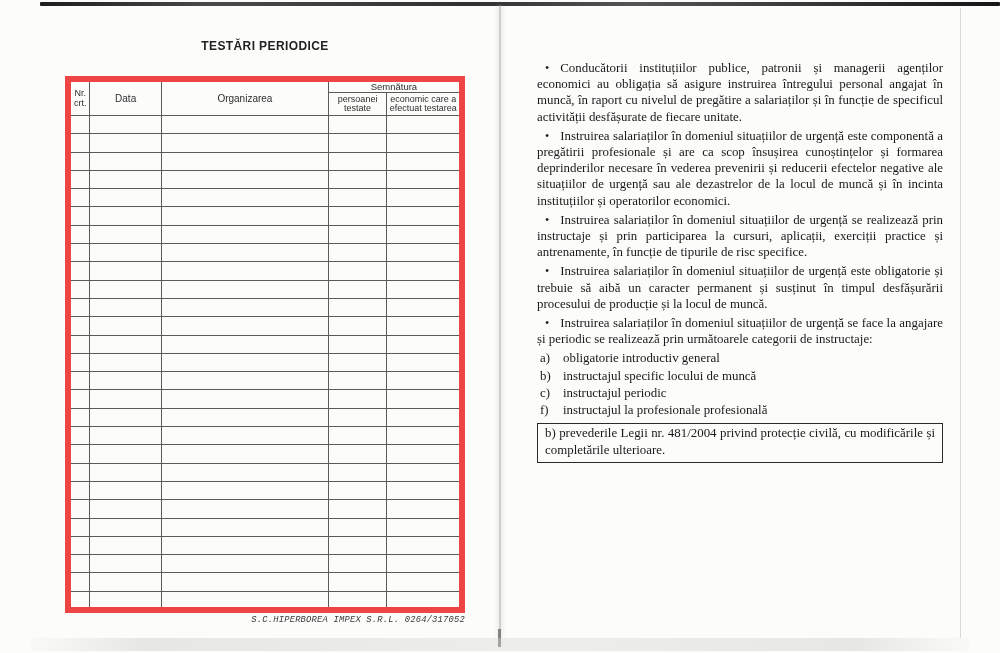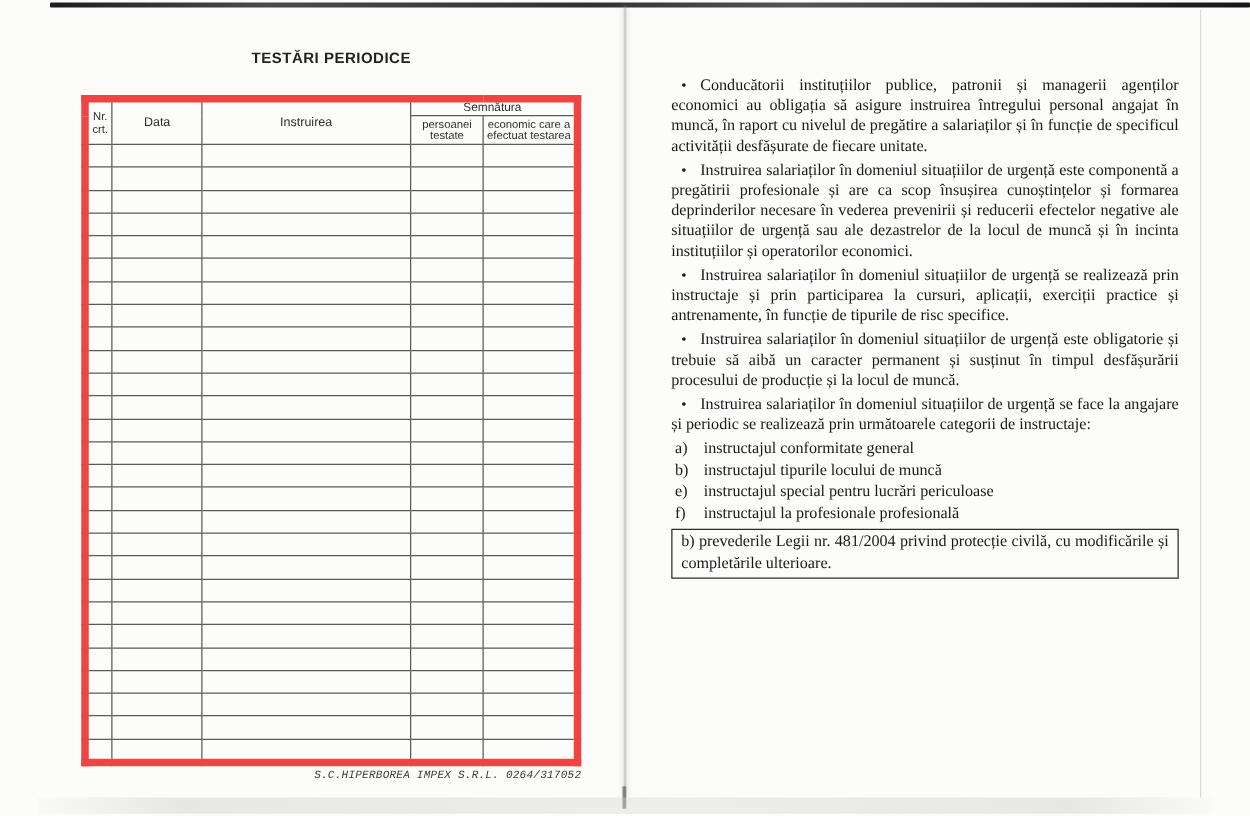--- a/index.html
+++ b/index.html
@@ -106,21 +106,21 @@
         <col class="c-data">
         <col class="c-rez">
         <col class="c-s1">
         <col class="c-s2">
     </colgroup>
     <thead>
       <tr>
         <th class="h-main h-nr" rowspan="2">Nr.
 crt.</th>
         <th class="h-main" rowspan="2">Data</th>
-        <th class="h-main" rowspan="2">Instruirea</th>
+        <th class="h-main" rowspan="2">Organizarea</th>
         <th class="h-sem" colspan="2">Semnătura</th>
       </tr>
       <tr>
         <th class="h-sub">persoanei
 testate</th>
         <th class="h-sub">economic care a
 efectuat testarea</th>
       </tr>
     </thead>
     <tbody>
@@ -322,23 +322,23 @@
 <div class="page-right">
 
   <div class="pr-body">
     <p class="pr-para"><span class="bullet">•</span><span>Conducătorii instituțiilor publice, patronii și managerii agenților economici au obligația să asigure instruirea întregului personal angajat în muncă, în raport cu nivelul de pregătire a salariaților și în funcție de specificul activității desfășurate de fiecare unitate.</span></p>
     <p class="pr-para"><span class="bullet">•</span><span>Instruirea salariaților în domeniul situațiilor de urgență este componentă a pregătirii profesionale și are ca scop însușirea cunoștințelor și formarea deprinderilor necesare în vederea prevenirii și reducerii efectelor negative ale situațiilor de urgență sau ale dezastrelor de la locul de muncă și în incinta instituțiilor și operatorilor economici.</span></p>
     <p class="pr-para"><span class="bullet">•</span><span>Instruirea salariaților în domeniul situațiilor de urgență se realizează prin instructaje și prin participarea la cursuri, aplicații, exerciții practice și antrenamente, în funcție de tipurile de risc specifice.</span></p>
     <p class="pr-para"><span class="bullet">•</span><span>Instruirea salariaților în domeniul situațiilor de urgență este obligatorie și trebuie să aibă un caracter permanent și susținut în timpul desfășurării procesului de producție și la locul de muncă.</span></p>
     <p class="pr-para"><span class="bullet">•</span><span>Instruirea salariaților în domeniul situațiilor de urgență se face la angajare și periodic se realizează prin următoarele categorii de instructaje:</span></p>
 
     <div class="pr-list">
-      <div class="pr-li"><span class="marker">a)</span><span>instructajul conformitate general</span></div>
-      <div class="pr-li"><span class="marker">b)</span><span>instructajul tipurile locului de muncă</span></div>
-      <div class="pr-li"><span class="marker">e)</span><span>instructajul special pentru lucrări periculoase</span></div>
+      <div class="pr-li"><span class="marker">a)</span><span>obligatorie introductiv general</span></div>
+      <div class="pr-li"><span class="marker">b)</span><span>instructajul specific locului de muncă</span></div>
+      <div class="pr-li"><span class="marker">c)</span><span>instructajul periodic</span></div>
       <div class="pr-li"><span class="marker">f)</span><span>instructajul la profesionale profesională</span></div>
     </div>
 
     <div class="law-box">
       <p>b) prevederile Legii nr. 481/2004 privind protecție civilă, cu modificările și completările ulterioare.</p>
     </div>
   </div>
 </div>
 
 </body></html>

